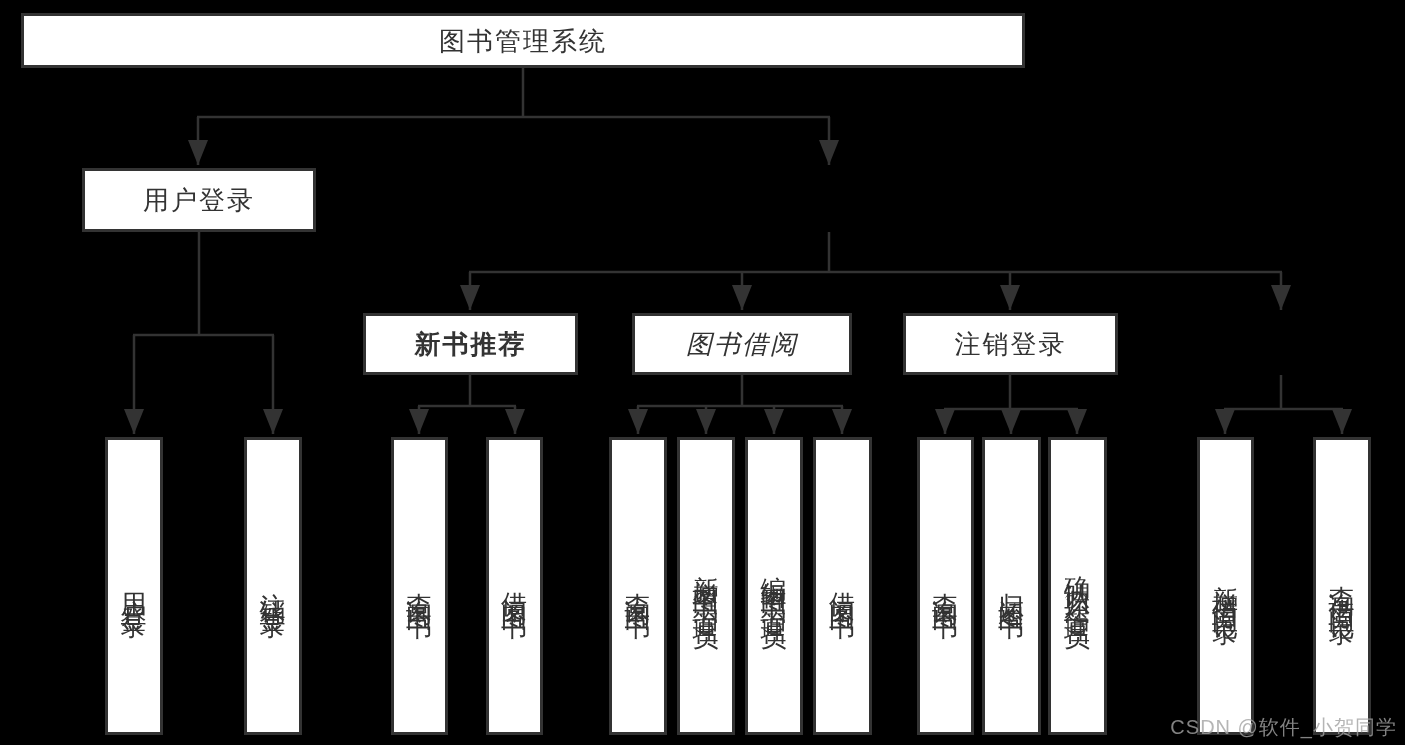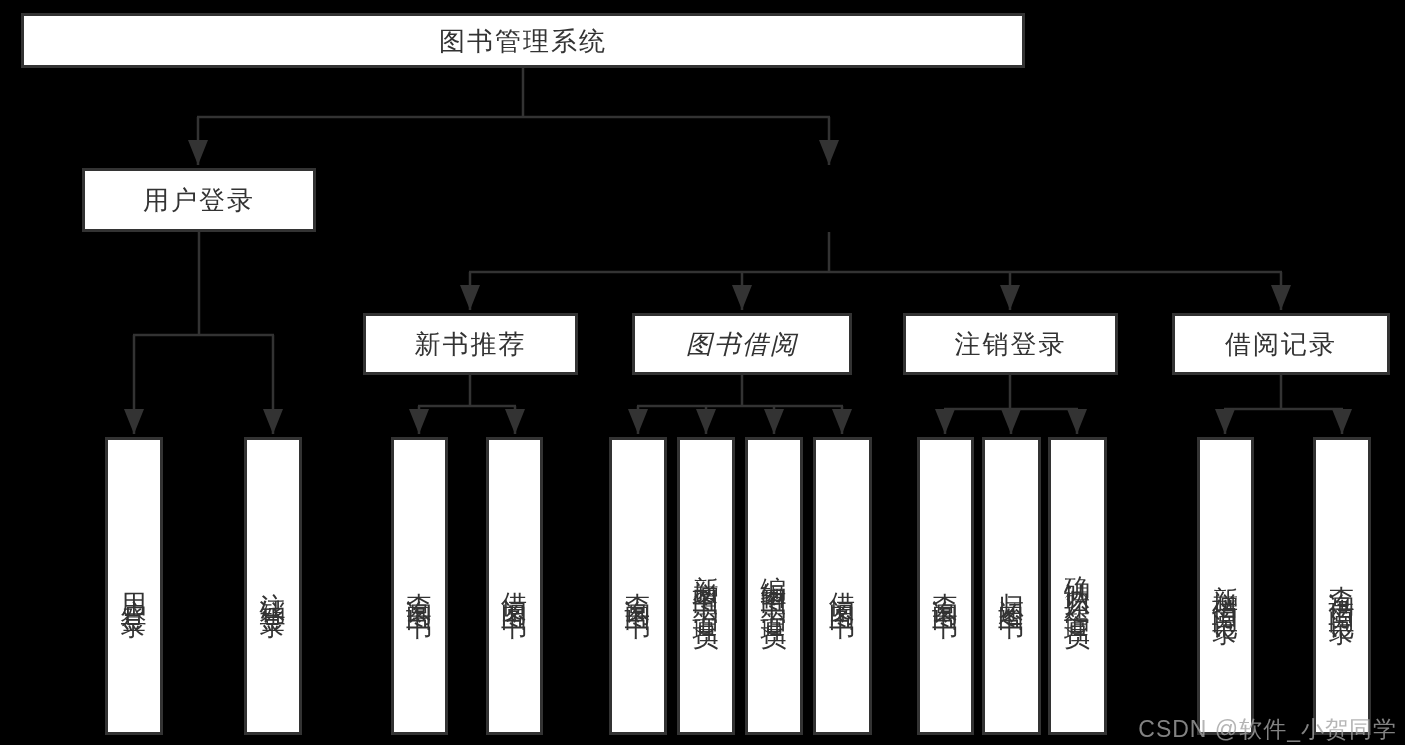--- a/index.html
+++ b/index.html
@@ -41,21 +41,21 @@
     writing-mode: vertical-rl;
     text-orientation: mixed;
     font-size: 26px;
     letter-spacing: 7px;
     line-height: 1;
   }
   .watermark {
     position: absolute;
     right: 8px;
     top: 714px;
-    font-size: 23px;
+    font-size: 20px;
     color: rgba(162, 162, 162, 0.8);
     letter-spacing: 1px;
     z-index: 5;
     white-space: nowrap;
   }
 </style>
 </head>
 <body>
 
 <div class="canvas">
@@ -121,24 +121,23 @@
         <line x1="1225" y1="409" x2="1225" y2="434" marker-end="url(#arrow)"></line>
         <line x1="1342" y1="409" x2="1342" y2="434" marker-end="url(#arrow)"></line>
       </g>
     </g>
   </svg>
 
   <div class="box h" style="left:21px; top:13px; width:1004px; height:55px;">图书管理系统</div>
 
   <div class="box h" style="left:82px; top:168px; width:234px; height:64px;">用户登录</div>
 
-  <div class="box h" style="left:363px; top:313px; width:215px; height:62px;">新书推荐</div>
+  <div class="box h" style="left:363px; top:313px; width:215px; height:62px;font-weight:bold;">新书推荐</div>
   <div class="box h" style="left:632px; top:313px; width:220px; height:62px;font-style:italic;">图书借阅</div>
   <div class="box h" style="left:903px; top:313px; width:215px; height:62px;">注销登录</div>
-  <div class="box h" style="left:1172px; top:313px; width:218px; height:62px;">借阅记录</div>
 
   <div class="box v" style="left:105px; top:437px; width:58px; height:298px;">用户登录</div>
   <div class="box v" style="left:244px; top:437px; width:58px; height:298px;">注销登录</div>
 
   <div class="box v" style="left:391px; top:437px; width:57px; height:298px;">查询图书</div>
   <div class="box v" style="left:486px; top:437px; width:57px; height:298px;">借阅图书</div>
 
   <div class="box v" style="left:609px; top:437px; width:58px; height:298px;">查询图书</div>
   <div class="box v" style="left:677px; top:437px; width:58px; height:298px;">新增图书（管理员）</div>
   <div class="box v" style="left:745px; top:437px; width:58px; height:298px;">编辑图书（管理员）</div>

